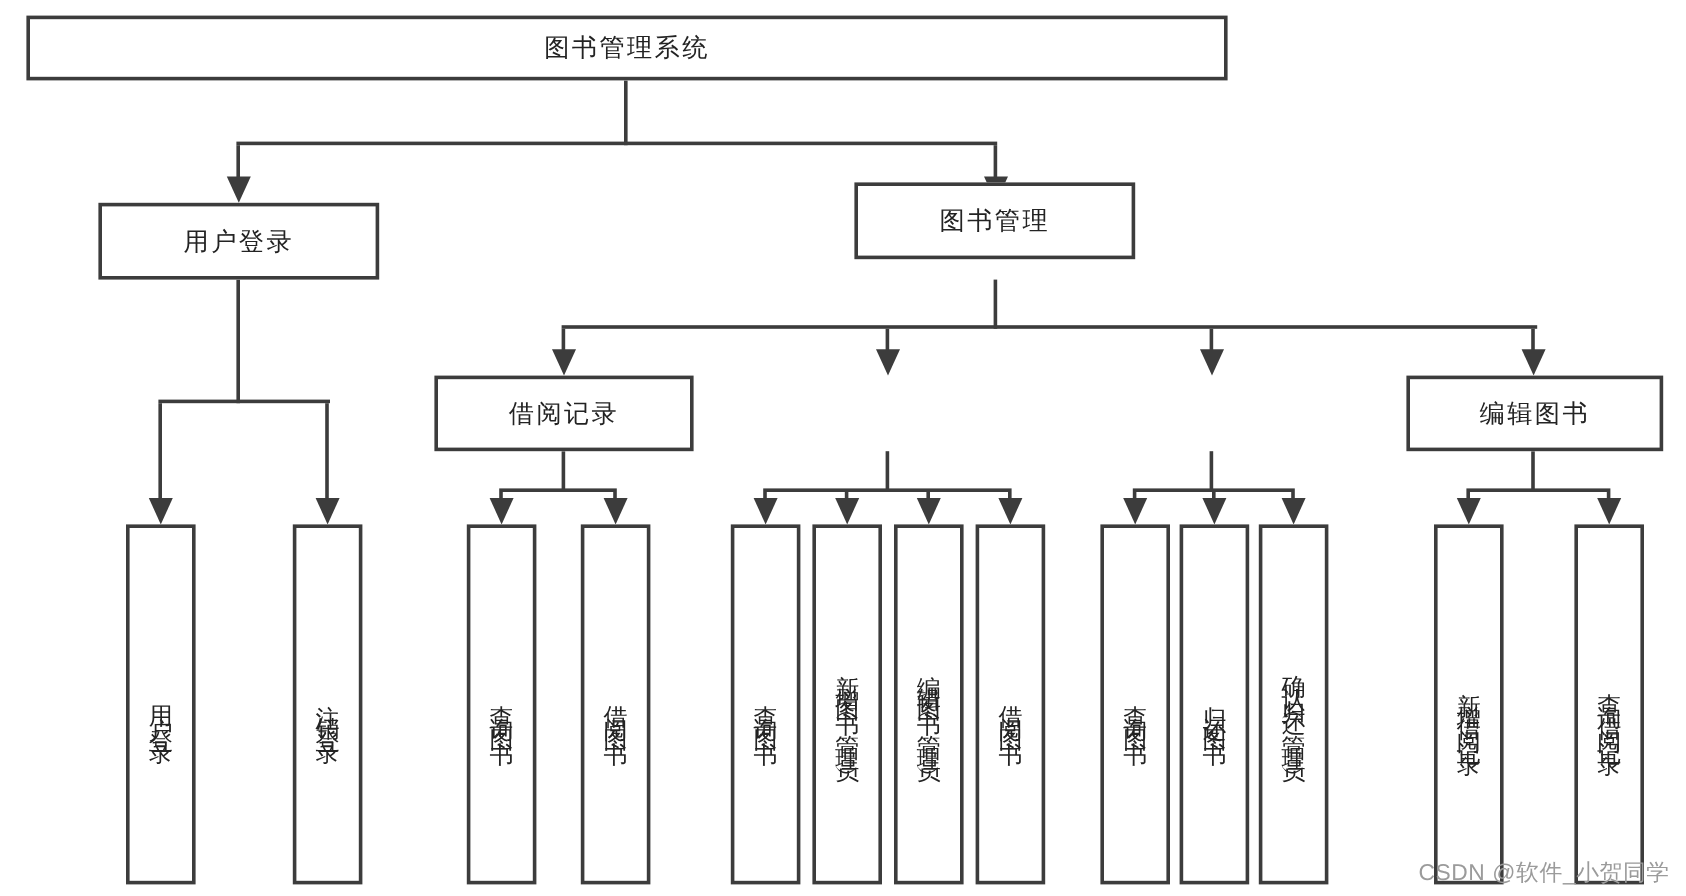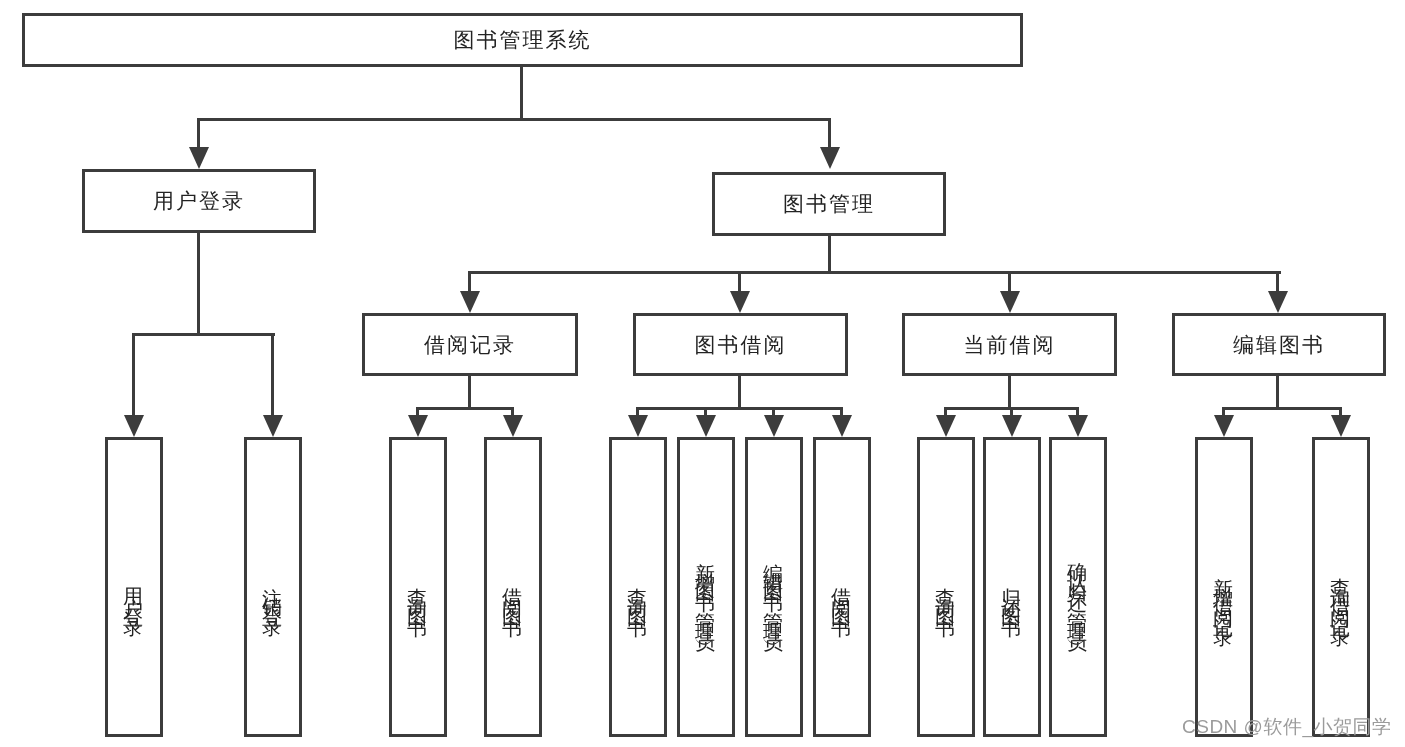--- a/index.html
+++ b/index.html
@@ -108,32 +108,26 @@
   <i class="vl" style="left:1339px;top:410px;height:7px"></i>
   <i class="arrow" style="left:1331px;top:415px"></i>
 
   <div class="box hbox" style="left:22px;top:13px;width:1001px;height:54px">
     <span class="lbl">图书管理系统</span>
   </div>
 
   <div class="box hbox" style="left:82px;top:169px;width:234px;height:64px">
     <span class="lbl">用户登录</span>
   </div>
-  <div class="box hbox" style="left:712px;top:172px;width:234px;height:64px">
+  <div class="box hbox" style="left:712px;top:152px;width:234px;height:64px">
     <span class="lbl">图书管理</span>
   </div>
 
   <div class="box hbox" style="left:362px;top:313px;width:216px;height:63px">
     <span class="lbl">借阅记录</span>
-  </div>
-  <div class="box hbox" style="left:633px;top:313px;width:215px;height:63px">
-    <span class="lbl">图书借阅</span>
-  </div>
-  <div class="box hbox" style="left:902px;top:313px;width:215px;height:63px">
-    <span class="lbl">当前借阅</span>
   </div>
   <div class="box hbox" style="left:1172px;top:313px;width:214px;height:63px">
     <span class="lbl">编辑图书</span>
   </div>
 
   <div class="box vbox" style="left:105px;top:437px;width:58px;height:300px">
     <span class="lbl">用户登录</span>
   </div>
   <div class="box vbox" style="left:244px;top:437px;width:58px;height:300px">
     <span class="lbl">注销登录</span>

